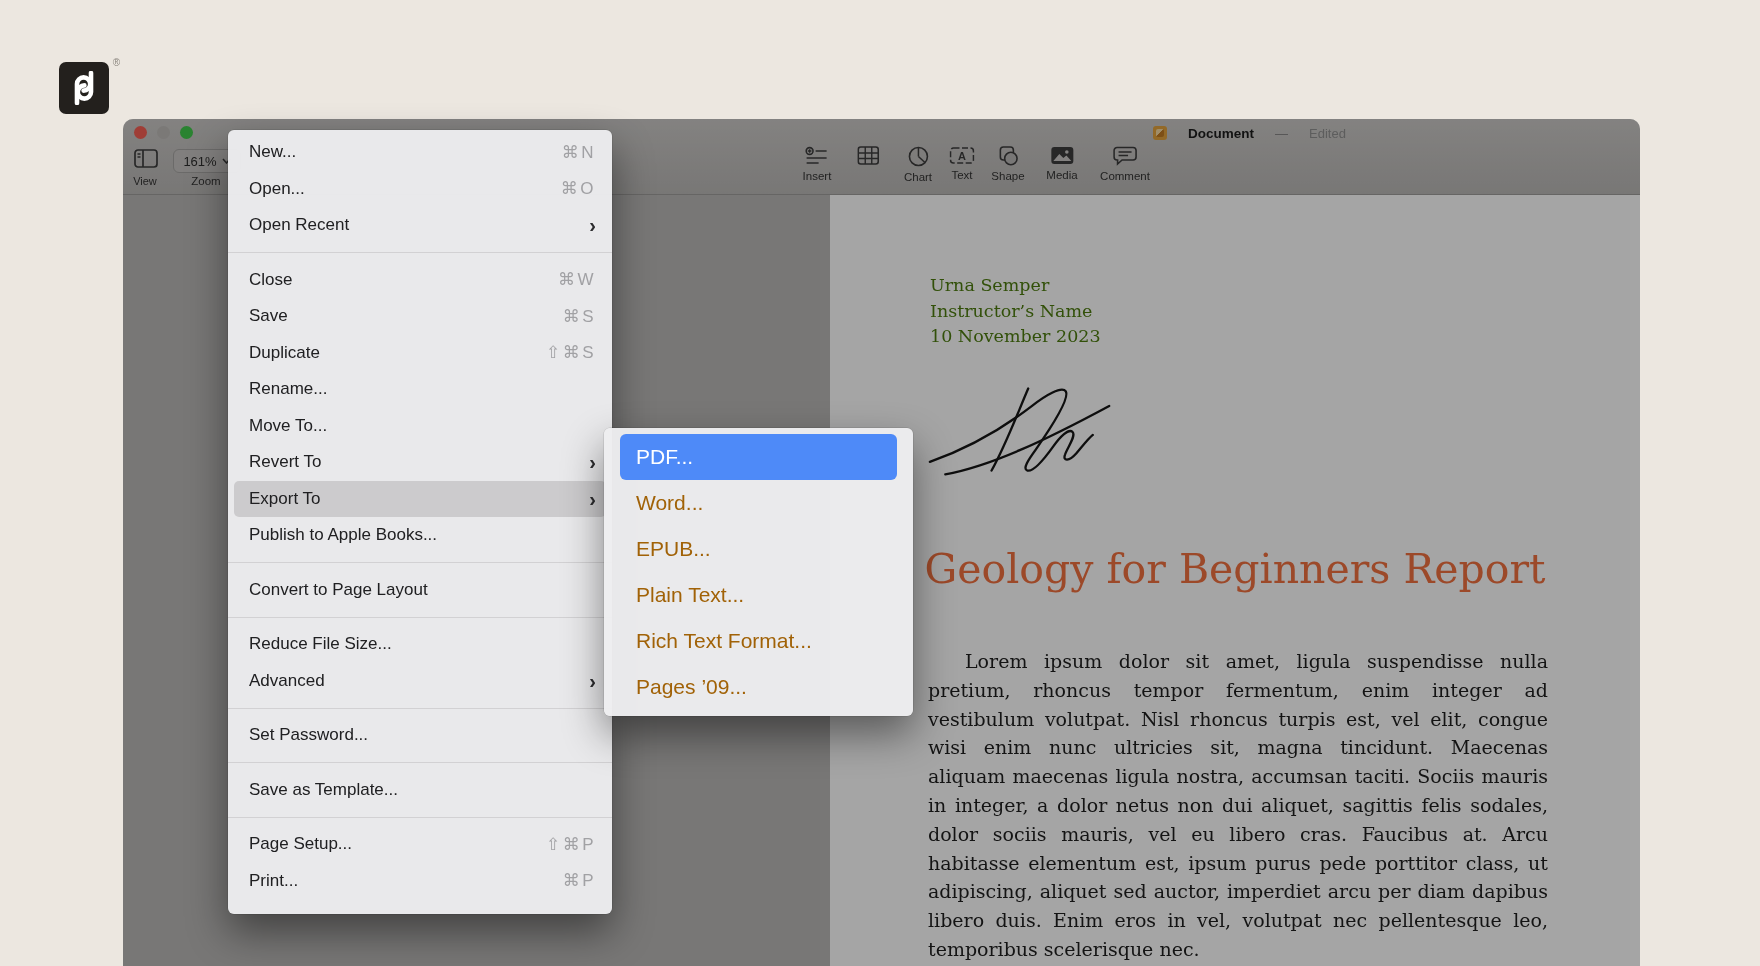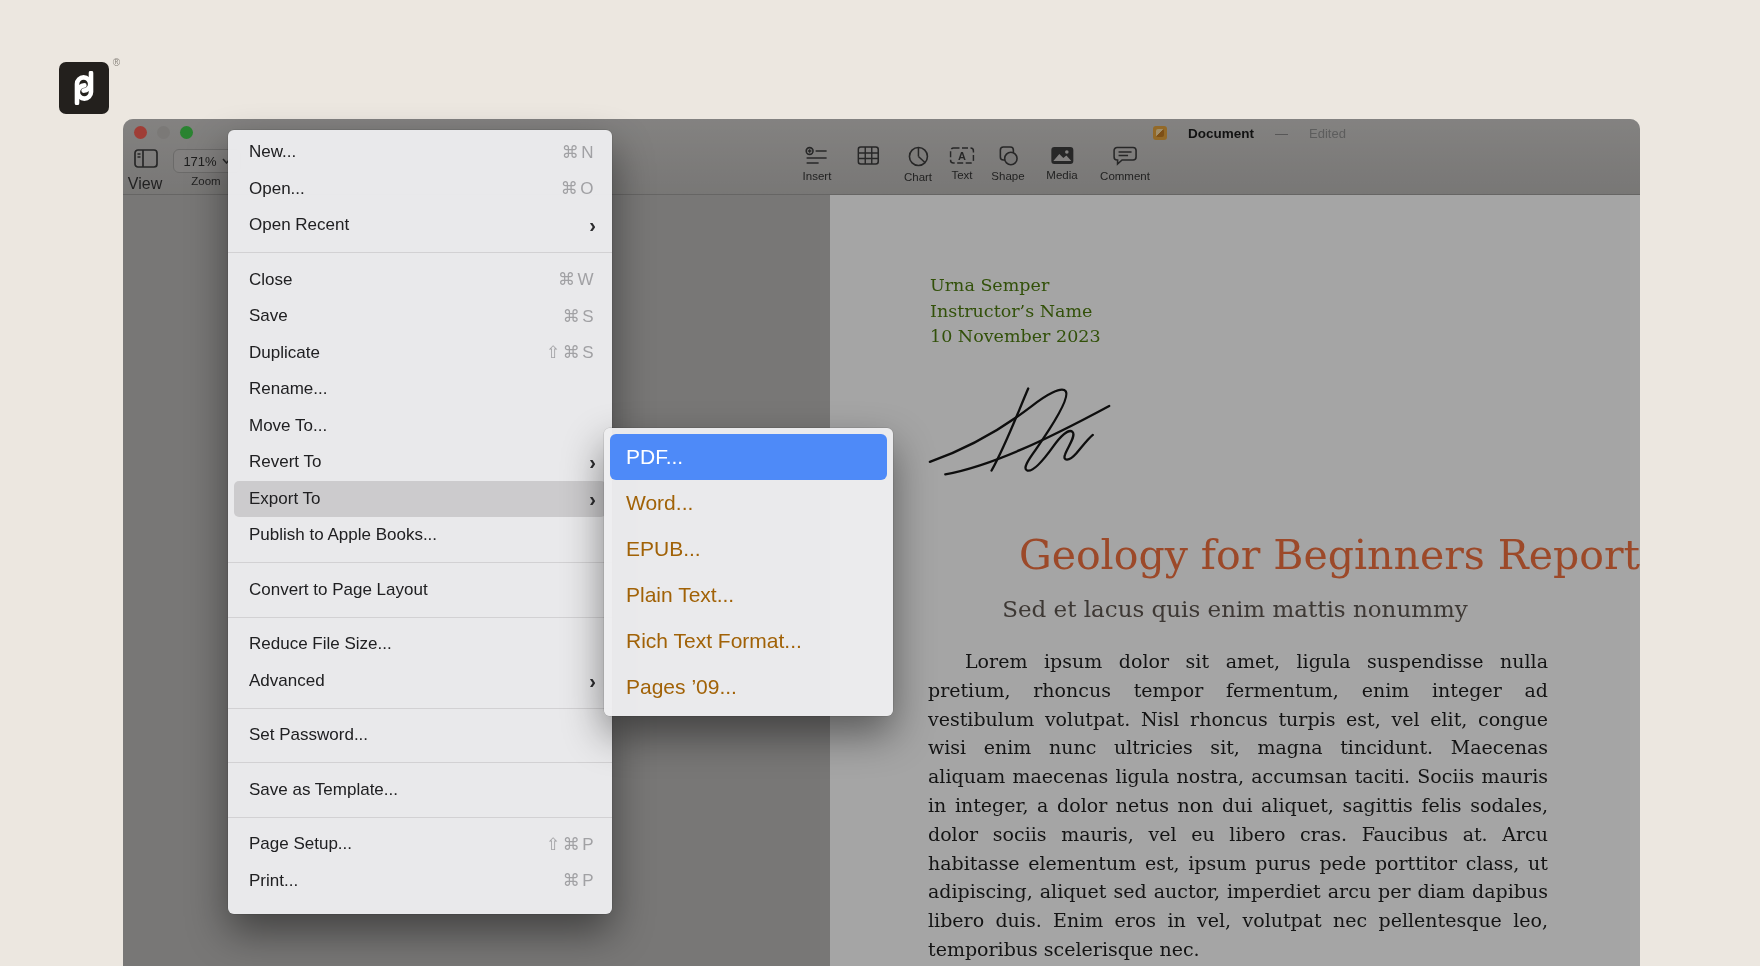--- a/index.html
+++ b/index.html
@@ -25,45 +25,45 @@
   .wt-name{font-size:13.5px;font-weight:700;color:#1d1d1d;}
   .wt-dash{font-size:13px;color:#7e7e7e;}
   .wt-status{font-size:13px;color:#8f8f8f;}
 
   .tb-btn{position:absolute;top:27px;transform:translateX(-50%);display:flex;flex-direction:column;align-items:center;gap:4px;}
   .tb-btn svg{display:block;}
   .tb-label{font-size:11.5px;color:#343434;}
   .zoom-ctl{position:absolute;left:50px;top:30px;width:66px;height:22px;border:1px solid #a5a3a1;border-radius:6px;background:#c6c4c2;display:flex;align-items:center;justify-content:center;gap:5px;font-size:13px;color:#2e2e2e;}
   .zoom-lab{position:absolute;left:50px;top:56px;width:66px;text-align:center;font-size:11.5px;color:#343434;}
   .view-btn{position:absolute;left:11px;top:30px;}
-  .view-lab{position:absolute;left:0px;top:56px;width:44px;text-align:center;font-size:16px;color:#343434;}
+  .view-lab{position:absolute;left:0px;top:56px;width:44px;text-align:center;font-size:11px;color:#343434;}
 
   .content{position:absolute;left:0;top:76px;width:100%;height:771px;background:#b9b7b5;}
   .page{position:absolute;left:707px;top:0;width:810px;height:771px;background:#fdfdfd;font-family:"DejaVu Serif",serif;color:#1c1c1c;}
   .doc-header{position:absolute;left:100px;top:78px;font-size:17.5px;line-height:25.5px;color:#4d7c0f;}
   .signature{position:absolute;left:88px;top:182px;}
-  .doc-title{position:absolute;left:0;top:336px;width:100%;text-align:right;font-size:41px;color:#f07140;}
+  .doc-title{position:absolute;left:0;top:350px;width:100%;text-align:center;font-size:41px;color:#f07140;}
   .doc-subtitle{position:absolute;left:0;top:401px;width:100%;text-align:center;font-size:23px;color:#5f5751;}
   .doc-body{position:absolute;left:98px;top:452px;width:620px;font-size:19px;line-height:28.8px;text-align:justify;color:#1f1f1f;}
   .doc-body p{margin:0;text-indent:37px;}
 
   .dim{position:absolute;inset:0;background:rgba(0,0,0,0.35);z-index:5;}
 
   
   .menu{position:absolute;left:228px;top:130px;width:384px;background:rgba(236,236,238,0.97);border-radius:6px;padding:4px 0 15px 0;z-index:10;
         box-shadow:0 0 0 0.5px rgba(0,0,0,0.15),0 18px 40px rgba(0,0,0,0.45);}
   .mi{display:flex;align-items:center;height:36.5px;margin:0 6px;padding:0 10px 0 15px;border-radius:5px;font-size:17px;color:#202022;}
   .mi-label{flex:1 1 auto;white-space:nowrap;}
   .mi-short{color:#a1a1a4;letter-spacing:2.5px;white-space:nowrap;}
   .mi-chev{display:none;color:#2c2c2e;font-weight:700;font-size:20px;line-height:1;margin-left:8px;}
   .mi.has-sub .mi-chev{display:block;}
   .mi.hl{background:#cccbcd;}
   .msep{height:1px;background:#d2d1d3;margin:8.5px 0;}
 
-  .submenu{position:absolute;left:604px;top:428px;width:289px;background:rgba(237,237,239,0.97);border-radius:6px;padding:6px 0;z-index:11;
+  .submenu{position:absolute;left:604px;top:428px;width:289px;background:rgba(237,237,239,0.97);border-radius:6px;padding:6px 10px;z-index:11;
         box-shadow:0 0 0 0.5px rgba(0,0,0,0.15),0 18px 40px rgba(0,0,0,0.45);}
   .smi{display:flex;align-items:center;height:46px;margin:0 6px;padding:0 16px;border-radius:6px;font-size:21px;color:#a16207;white-space:nowrap;}
   .smi.hl{background:#4e8af8;color:#ffffff;}
 </style>
 </head>
 <body>
 
 <div class="stage">
 
   <div class="brand">
@@ -95,21 +95,21 @@
         <svg width="24" height="19" viewBox="0 0 24 19">
           <rect x="1" y="1" width="22" height="17" rx="3" fill="none" stroke="#3d3d3d" stroke-width="1.7"></rect>
           <line x1="9" y1="1" x2="9" y2="18" stroke="#3d3d3d" stroke-width="1.7"></line>
           <line x1="3.5" y1="5" x2="6.5" y2="5" stroke="#3d3d3d" stroke-width="1.4"></line>
           <line x1="3.5" y1="8" x2="6.5" y2="8" stroke="#3d3d3d" stroke-width="1.4"></line>
         </svg>
       </div>
       <div class="view-lab">View</div>
 
       <div class="zoom-ctl">
-        <span>171%</span>
+        <span>161%</span>
         <svg width="9" height="6" viewBox="0 0 9 6">
           <polyline points="1,1 4.5,5 8,1" fill="none" stroke="#3d3d3d" stroke-width="1.5"></polyline>
         </svg>
       </div>
       <div class="zoom-lab">Zoom</div>
 
       <div class="tb-btn" style="left:694px;">
         <svg width="24" height="20" viewBox="0 0 24 20">
           <circle cx="5" cy="5" r="3.4" fill="none" stroke="#3d3d3d" stroke-width="1.6"></circle>
           <line x1="5" y1="3.2" x2="5" y2="6.8" stroke="#3d3d3d" stroke-width="1.4"></line>
@@ -182,21 +182,20 @@
           <svg width="205" height="108" viewBox="0 0 200 112">
             <g fill="none" stroke="#161616" stroke-width="2.4" stroke-linecap="round">
               <path d="M 6,88 C 40,76 78,56 112,30 C 126,19 143,9 147,15 C 151,22 132,52 116,75 C 108,86 102,95 107,97 C 113,99 124,86 134,72 C 141,62 150,53 154,57 C 158,61 148,74 146,81 C 144,87 150,88 158,79 C 164,72 170,64 175,60"></path>
               <path d="M 108,12 C 96,40 84,72 70,97"></path>
               <path d="M 22,101 C 70,92 125,66 192,30"></path>
             </g>
           </svg>
         </div>
 
         <div class="doc-title">Geology for Beginners Report</div>
-        <div class="doc-subtitle">Sed et lacus quis enim mattis nonummy</div>
 
         <div class="doc-body">
 
             <p class="para">Lorem ipsum dolor sit amet, ligula suspendisse nulla pretium, rhoncus tempor fermentum, enim integer ad vestibulum volutpat. Nisl rhoncus turpis est, vel elit, congue wisi enim nunc ultricies sit, magna tincidunt. Maecenas aliquam maecenas ligula nostra, accumsan taciti. Sociis mauris in integer, a dolor netus non dui aliquet, sagittis felis sodales, dolor sociis mauris, vel eu libero cras. Faucibus at. Arcu habitasse elementum est, ipsum purus pede porttitor class, ut adipiscing, aliquet sed auctor, imperdiet arcu per diam dapibus libero duis. Enim eros in vel, volutpat nec pellentesque leo, temporibus scelerisque nec.</p>
 
             <p class="para">Ac dolor ac adipiscing amet bibendum nullam, lacus molestie ut libero nec, diam et, pharetra sodales, feugiat ullamcorper id tempor id vitae. Mauris pretium aliquet, lectus tincidunt. Porttitor mollis imperdiet libero senectus pulvinar. Etiam molestie mauris ligula laoreet, vehicula eleifend. Repellat orci erat et, sem cum, ultricies sollicitudin amet eleifend</p>
           </div>
       </div>
     </div>
 

